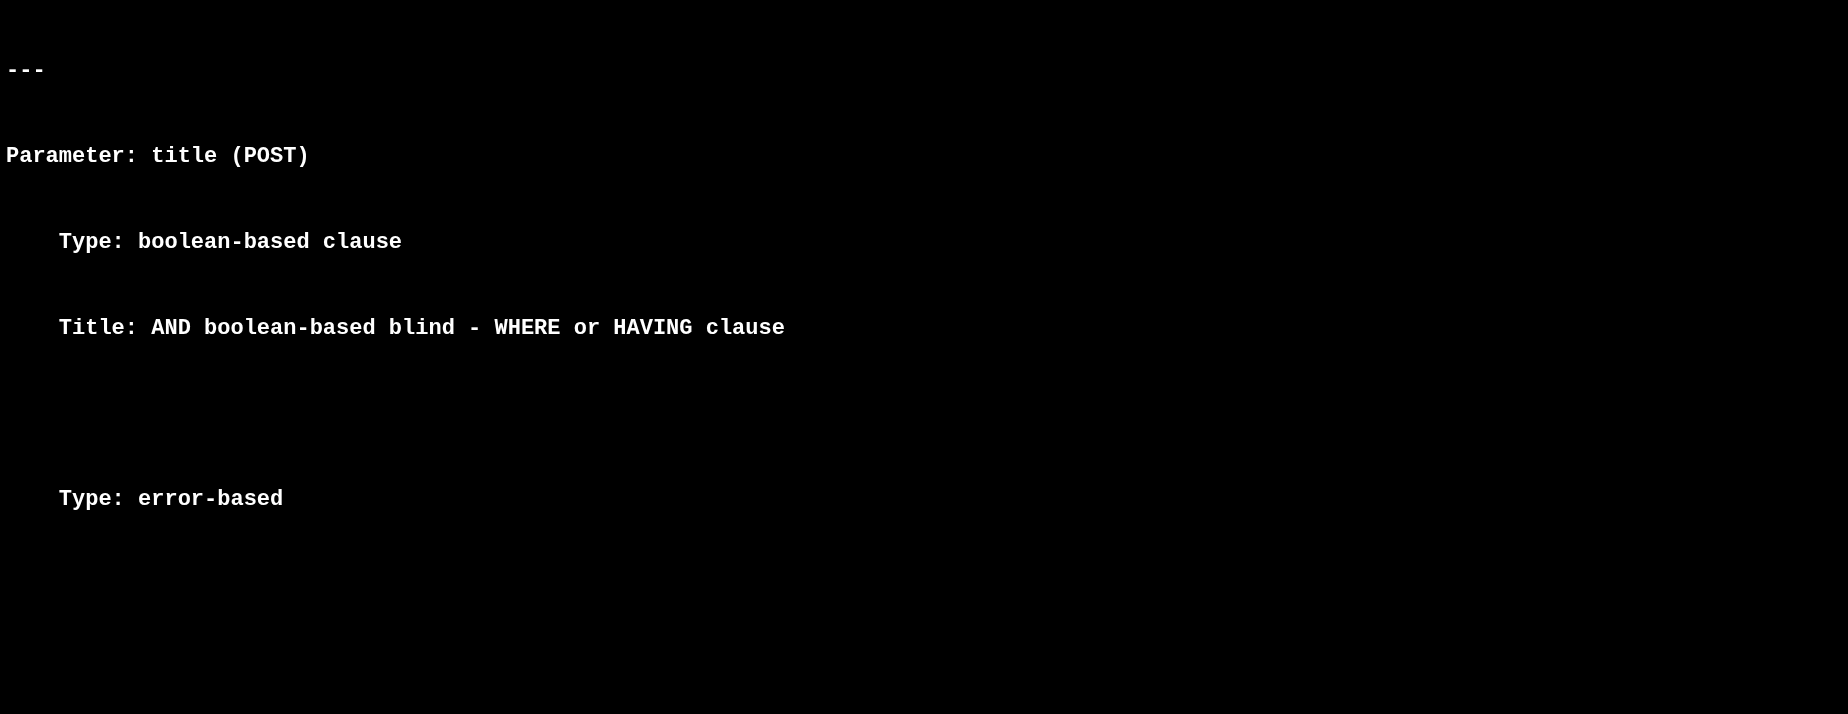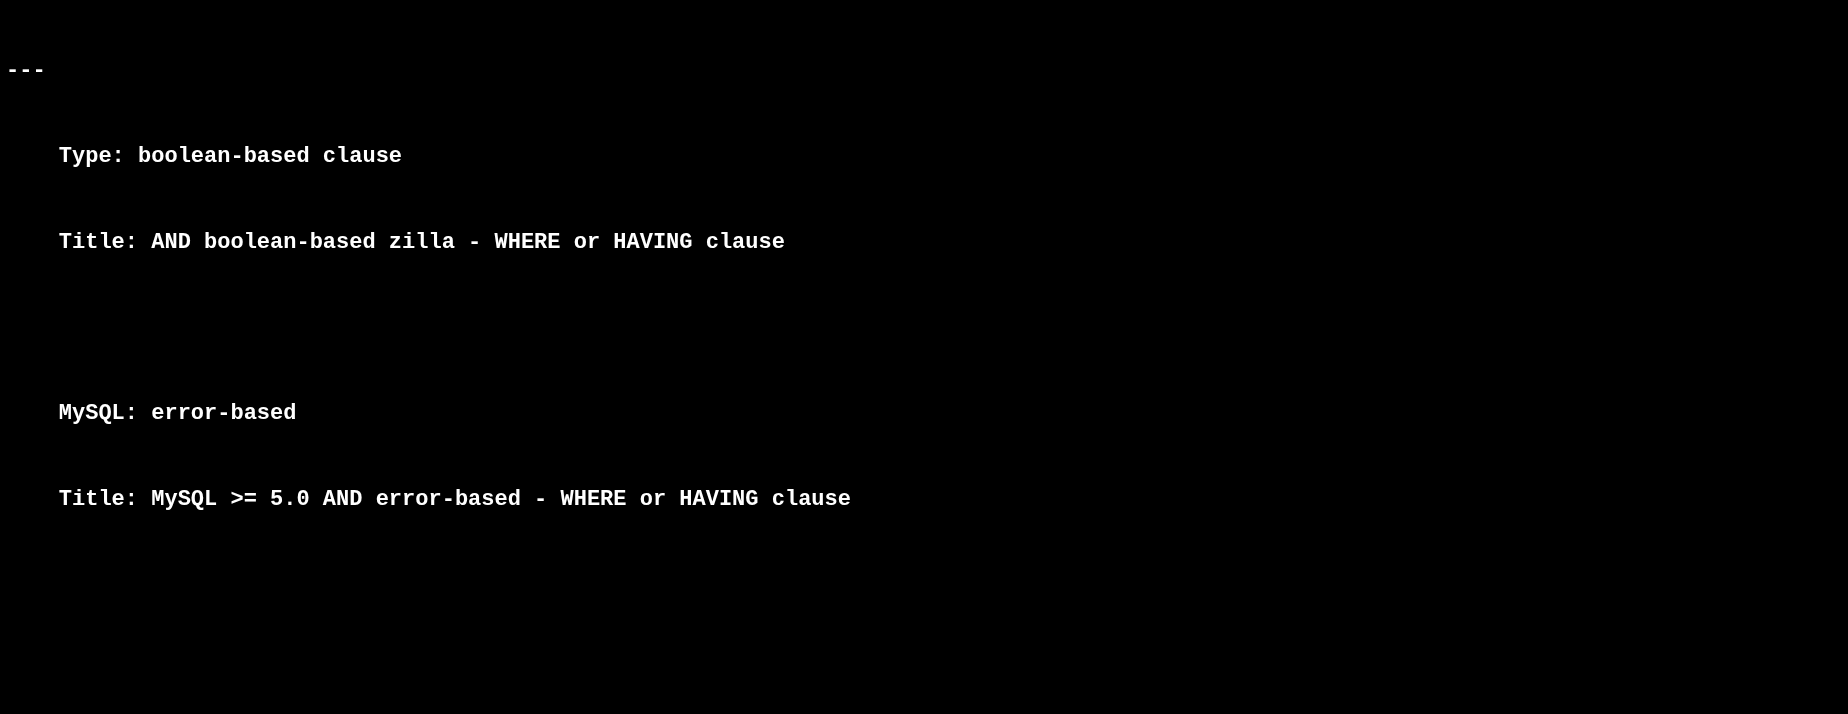--- a/index.html
+++ b/index.html
@@ -152,25 +152,25 @@
 <div class="dock-hint">
   <div class="dock-icon red"></div>
   <div class="dock-icon orange"></div>
   <div class="dock-icon"></div>
   <div class="dock-icon blue"></div>
   <div class="dock-icon"></div>
 </div>
 
 <div class="terminal-overlay">
   <div class="terminal-line">---</div>
+  <div class="terminal-line">Parameter: title (POST)</div>
   <div class="terminal-line">    Type: boolean-based clause</div>
-  <div class="terminal-line">    Title: AND boolean-based zilla - WHERE or HAVING clause</div>
+  <div class="terminal-line">    Title: AND boolean-based blind - WHERE or HAVING clause</div>
   <div class="terminal-line">&nbsp;</div>
-  <div class="terminal-line">    MySQL: error-based</div>
-  <div class="terminal-line">    Title: MySQL &gt;= 5.0 AND error-based - WHERE or HAVING clause</div>
+  <div class="terminal-line">    Type: error-based</div>
   
   
   
   
   
   
   
   
   
   

